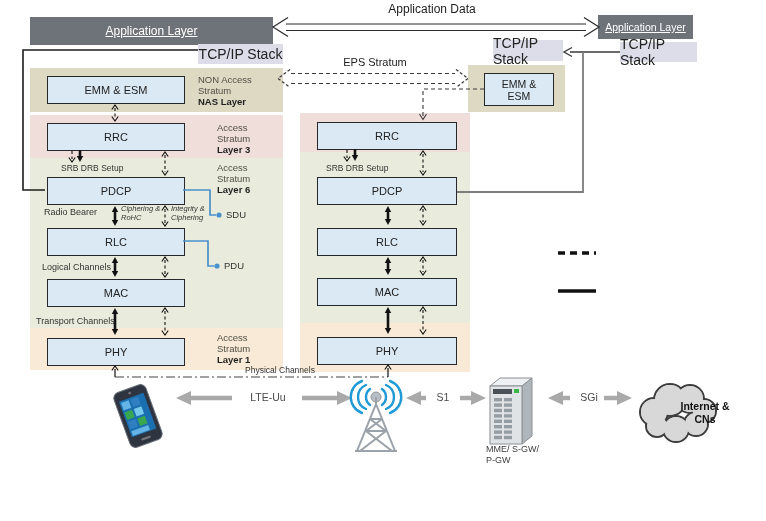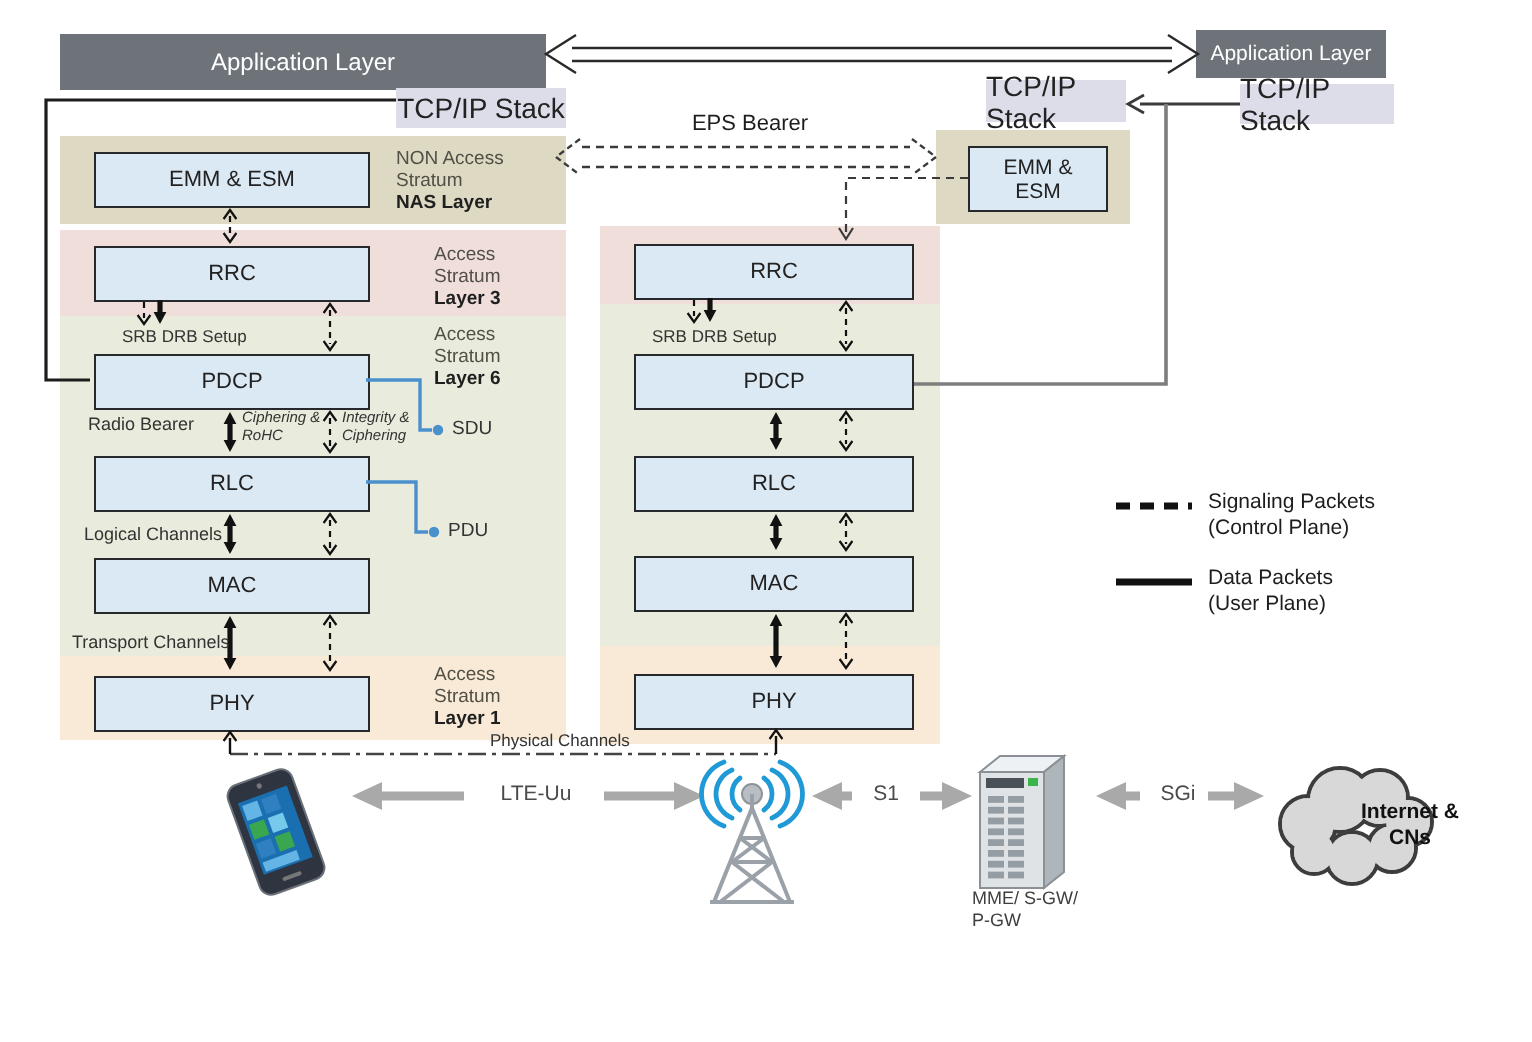--- a/index.html
+++ b/index.html
@@ -7,21 +7,21 @@
           font-family:"Liberation Sans","DejaVu Sans",sans-serif;overflow:hidden;}
   .band{position:absolute;}
   .band.nas{background:#ded9c3;}
   .band.l3{background:#f0deda;}
   .band.l2{background:#e9ecdc;}
   .band.l1{background:#f8ead6;}
   .pbox{position:absolute;background:#dbe9f4;border:1.5px solid #26282b;
         display:flex;align-items:center;justify-content:center;
         font-size:11px;color:#222;z-index:3;text-align:center;line-height:12px;}
   .hdr{position:absolute;background:#6e737a;color:#fff;display:flex;align-items:center;
-       justify-content:center;z-index:3;}
+       justify-content:center;z-index:3;text-decoration:underline;}
   .tcpip{position:absolute;background:#dcdde9;color:#222;display:flex;align-items:center;
          justify-content:center;font-size:14px;z-index:3;}
   .lbl{position:absolute;z-index:6;color:#2e2e2e;}
   .bandlbl{font-size:9.5px;line-height:11px;color:#514f46;}
   .bandlbl .b3{font-weight:bold;color:#1f1f1f;}
   .it{font-size:9px;color:#333;}
   .it-sm{font-style:italic;font-size:7.5px;line-height:8.5px;color:#333;}
   svg#overlay{position:absolute;left:0;top:0;z-index:5;pointer-events:none;}
   .caption{position:absolute;left:0;top:488px;width:766px;text-align:center;
            font-family:"Liberation Serif","DejaVu Serif",serif;font-size:16px;color:#1c1c1c;z-index:6;}
@@ -123,30 +123,23 @@
   <div class="lbl it" style="left:326px;top:163px;font-size:8.5px;">SRB DRB Setup</div>
   <div class="lbl it" style="left:44px;top:207px;">Radio Bearer</div>
   <div class="lbl it-sm" style="left:121px;top:205px;width:42px;">Ciphering &amp; RoHC</div>
   <div class="lbl it-sm" style="left:171px;top:205px;width:46px;">Integrity &amp; Ciphering</div>
   <div class="lbl it" style="left:226px;top:209px;font-size:9.5px;">SDU</div>
   <div class="lbl it" style="left:224px;top:260px;font-size:9.5px;">PDU</div>
   <div class="lbl it" style="left:42px;top:262px;">Logical Channels</div>
   <div class="lbl it" style="left:36px;top:316px;">Transport Channels</div>
   <div class="lbl it" style="left:245px;top:365px;font-size:8.5px;">Physical Channels</div>
 
-  <div class="lbl" style="left:330px;top:56px;width:90px;text-align:center;font-size:11px;color:#1d1d1d;">EPS Bearer</div>
-
-  <div class="lbl" style="left:604px;top:245px;font-size:10.5px;line-height:13px;color:#1d1d1d;">
-    <div>Signaling Packets</div>
-    <div>(Control Plane)</div>
-  </div>
-  <div class="lbl" style="left:604px;top:283px;font-size:10.5px;line-height:13px;color:#1d1d1d;">
-    <div>Data Packets</div>
-    <div>(User Plane)</div>
-  </div>
+  <div class="lbl" style="left:357px;top:2px;width:150px;text-align:center;font-size:12px;color:#1d1d1d;">Application Data</div>
+  <div class="lbl" style="left:330px;top:56px;width:90px;text-align:center;font-size:11px;color:#1d1d1d;">EPS Stratum</div>
+
 
   <div class="lbl" style="left:240px;top:391px;width:56px;text-align:center;font-size:10.5px;color:#4a4a4a;">LTE-Uu</div>
   <div class="lbl" style="left:430px;top:391px;width:26px;text-align:center;font-size:10.5px;color:#4a4a4a;">S1</div>
   <div class="lbl" style="left:574px;top:391px;width:30px;text-align:center;font-size:10.5px;color:#4a4a4a;">SGi</div>
   <div class="lbl" style="left:486px;top:444px;font-size:9px;line-height:10.5px;color:#3e3e3e;">
     <div>MME/ S-GW/</div>
     <div>P-GW</div>
   </div>
   <div class="lbl" style="left:642px;top:400px;width:62px;text-align:center;font-weight:bold;font-size:10.5px;line-height:12.5px;color:#111;z-index:7;padding-left:32px;">Internet &amp; CNs</div>
 

